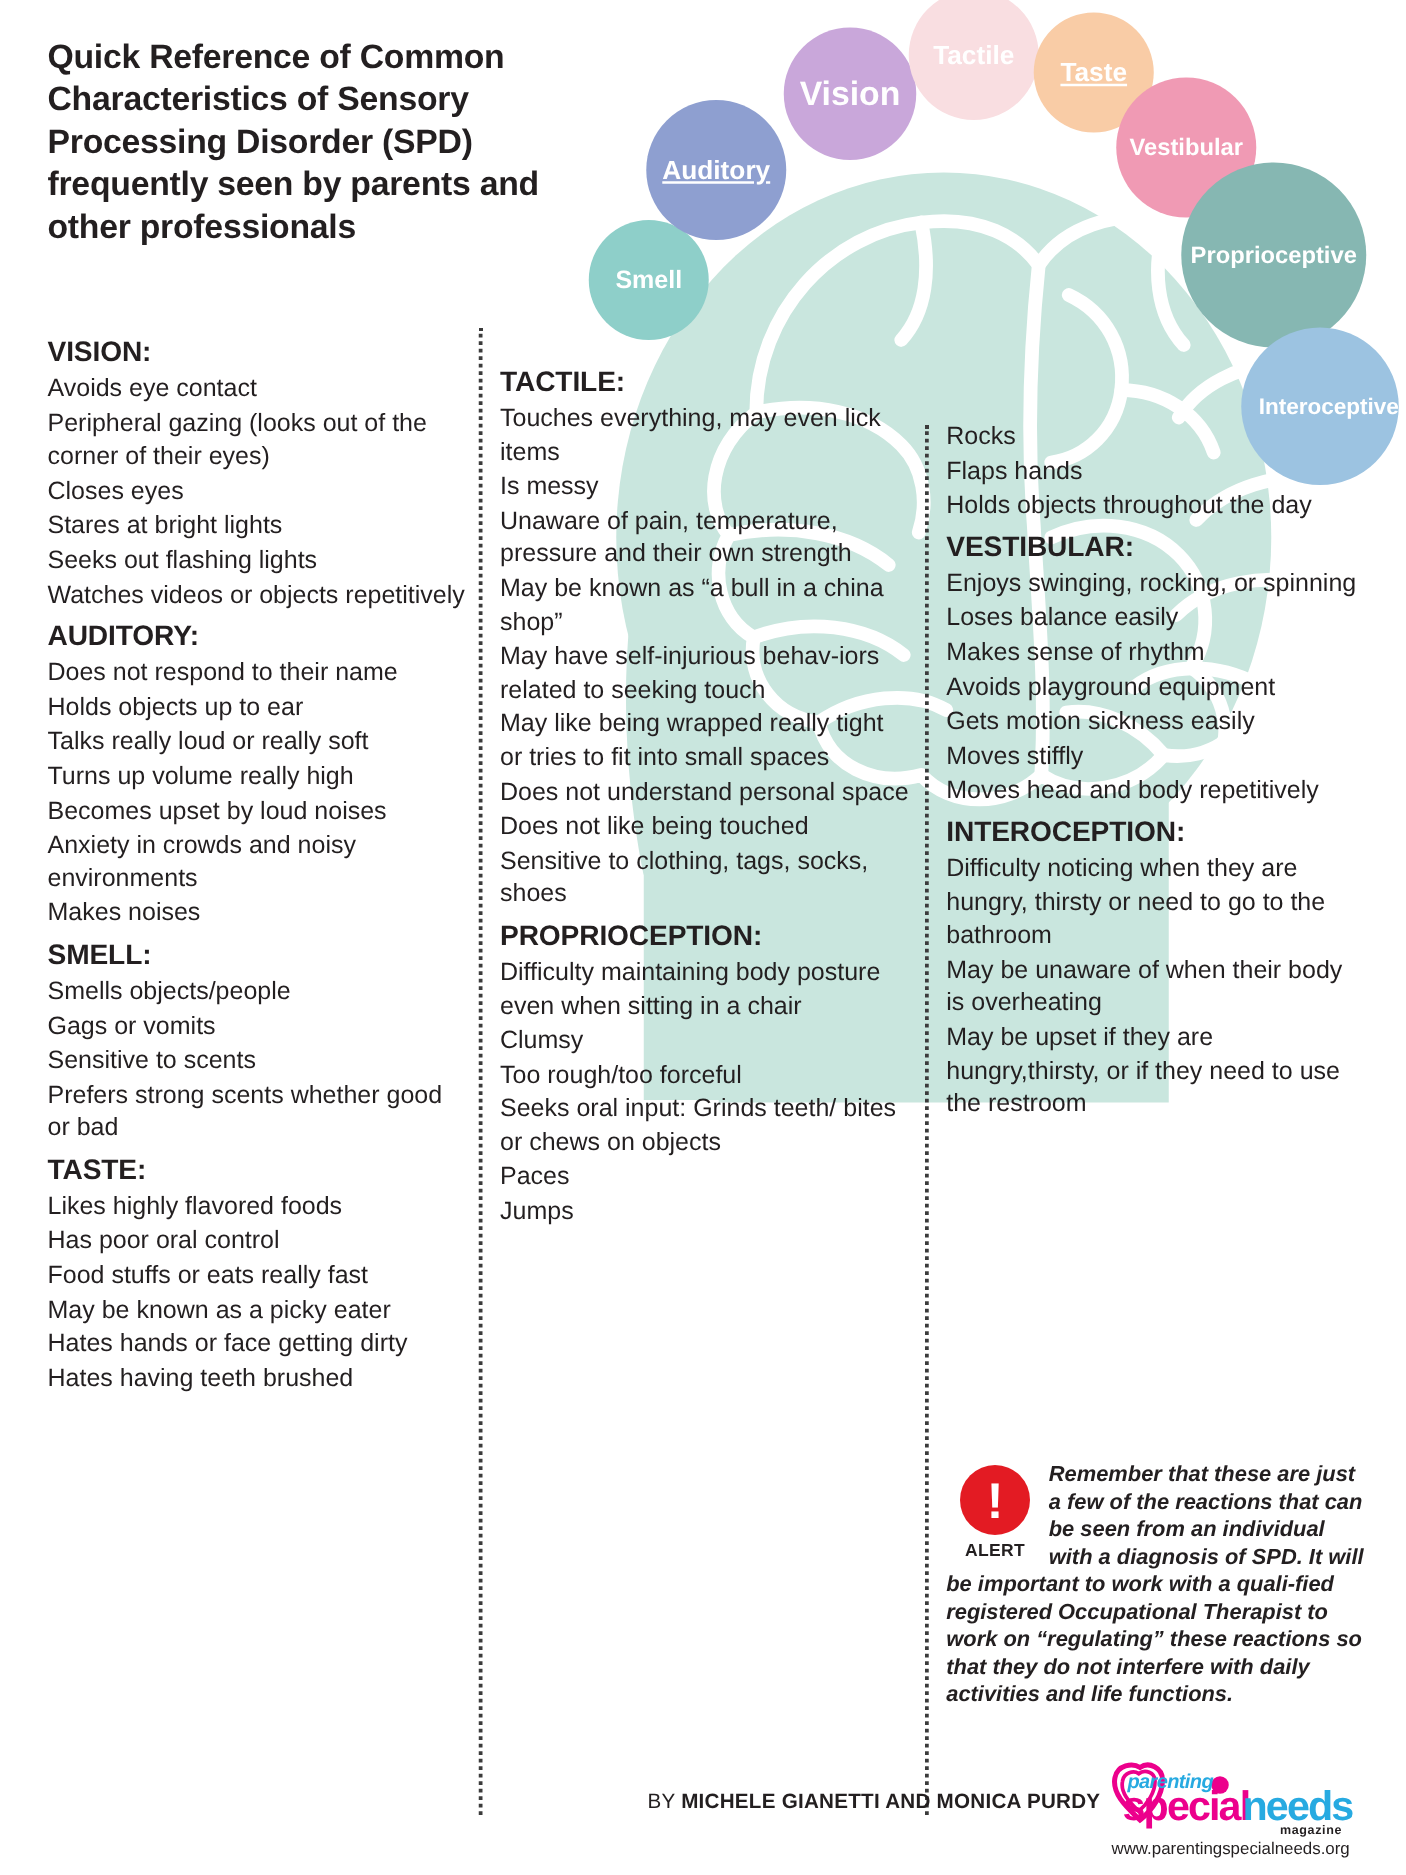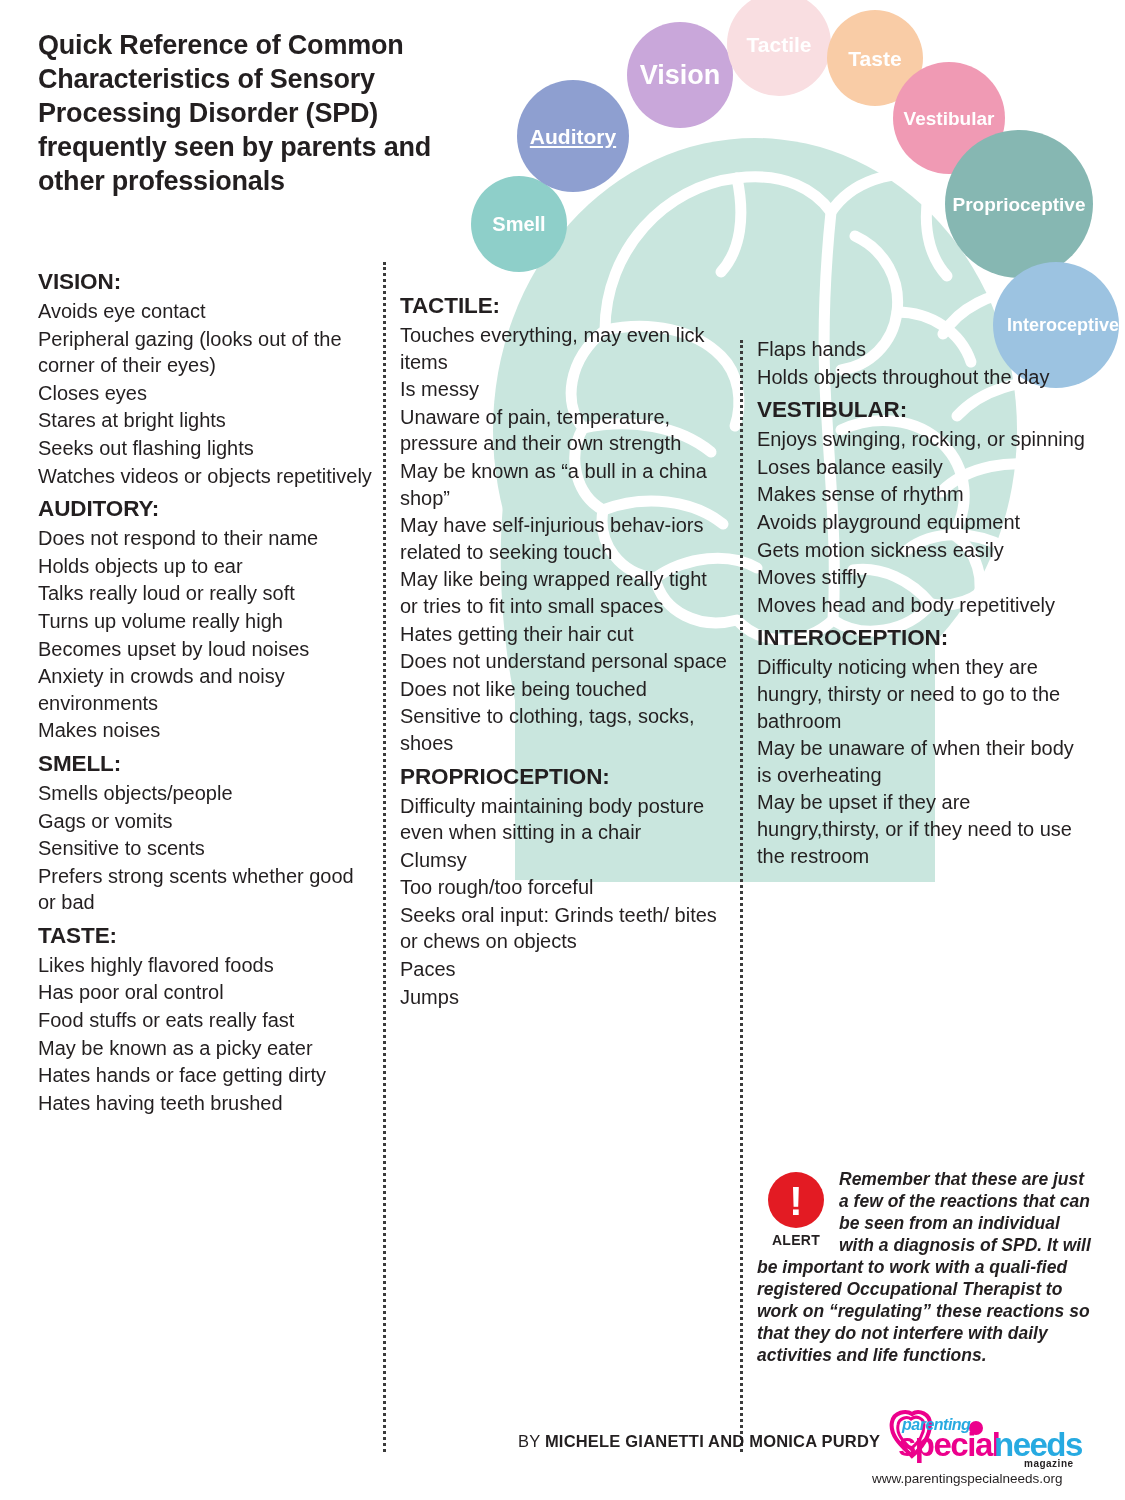--- a/index.html
+++ b/index.html
@@ -68,21 +68,21 @@
     color:#231f20;text-align:left;
   }
   
   #byline{
     position:absolute;left:518px;top:1432px;
     font-size:16.5px;color:#231f20;letter-spacing:0.2px;
   }
   #byline .b{font-weight:bold;}
   #logo{position:absolute;left:872px;top:1408px;width:225px;height:84px;}
   #logo-url{
-    position:absolute;left:0;top:63px;width:225px;text-align:left;
+    position:absolute;left:0;top:63px;width:225px;text-align:center;
     font-size:13.5px;color:#231f20;
   }
 </style>
 </head>
 <body>
 
 <div id="title">Quick Reference of Common Characteristics of Sensory Processing Disorder (SPD) frequently seen by parents and other professionals</div>
 
 <div id="hero">
 
@@ -141,21 +141,21 @@
   </div>
   <div class="bubble" style="left:62px;top:80px;width:112px;height:112px;background:#8E9FD0;font-size:21px;text-decoration:underline;">
     <span>Auditory</span>
   </div>
   <div class="bubble" style="left:172px;top:22px;width:106px;height:106px;background:#C9A7DA;font-size:27px;">
     <span>Vision</span>
   </div>
   <div class="bubble" style="left:272px;top:-8px;width:104px;height:104px;background:#F9DEE1;font-size:21px;">
     <span>Tactile</span>
   </div>
-  <div class="bubble" style="left:372px;top:10px;width:96px;height:96px;background:#F9CCA6;font-size:21px;">
+  <div class="bubble" style="left:372px;top:10px;width:96px;height:96px;background:#F9CCA6;font-size:21px;text-decoration:underline;">
     <span>Taste</span>
   </div>
   <div class="bubble" style="left:438px;top:62px;width:112px;height:112px;background:#F09AB4;font-size:19px;">
     <span>Vestibular</span>
   </div>
   <div class="bubble" style="left:490px;top:130px;width:148px;height:148px;background:#86B7B2;font-size:19px;">
     <span>Proprioceptive</span>
   </div>
   <div class="bubble" style="left:538px;top:262px;width:126px;height:126px;background:#9CC3E1;font-size:18px;justify-content:flex-end;">
     <span>Interoceptive</span>
@@ -195,33 +195,33 @@
     <div class="item">Hates having teeth brushed</div>
   </div>
 <div class="col" id="col2">
     <div class="head">TACTILE:</div>
     <div class="item">Touches everything, may even lick items</div>
     <div class="item">Is messy</div>
     <div class="item">Unaware of pain, temperature, pressure and their own strength</div>
     <div class="item">May be known as “a bull in a china shop”</div>
     <div class="item">May have self-injurious behav-iors related to seeking touch</div>
     <div class="item">May like being wrapped really tight or tries to fit into small spaces</div>
-    <div class="item">Hates getting their hair cut</div>
     <div class="item">Does not understand personal space</div>
     <div class="item">Does not like being touched</div>
     <div class="item">Sensitive to clothing, tags, socks, shoes</div>
     <div class="head">PROPRIOCEPTION:</div>
     <div class="item">Difficulty maintaining body posture even when sitting in a chair</div>
     <div class="item">Clumsy</div>
     <div class="item">Too rough/too forceful</div>
     <div class="item">Seeks oral input:  Grinds teeth/ bites or chews on objects</div>
     <div class="item">Paces</div>
     <div class="item">Jumps</div>
   </div>
 <div class="col" id="col3">
+    <div class="item">Rocks</div>
     <div class="item">Flaps hands</div>
     <div class="item">Holds objects throughout the day</div>
     <div class="head">VESTIBULAR:</div>
     <div class="item">Enjoys swinging, rocking, or spinning</div>
     <div class="item">Loses balance easily</div>
     <div class="item">Makes sense of rhythm</div>
     <div class="item">Avoids playground equipment</div>
     <div class="item">Gets motion sickness easily</div>
     <div class="item">Moves stiffly</div>
     <div class="item">Moves head and body repetitively</div>

